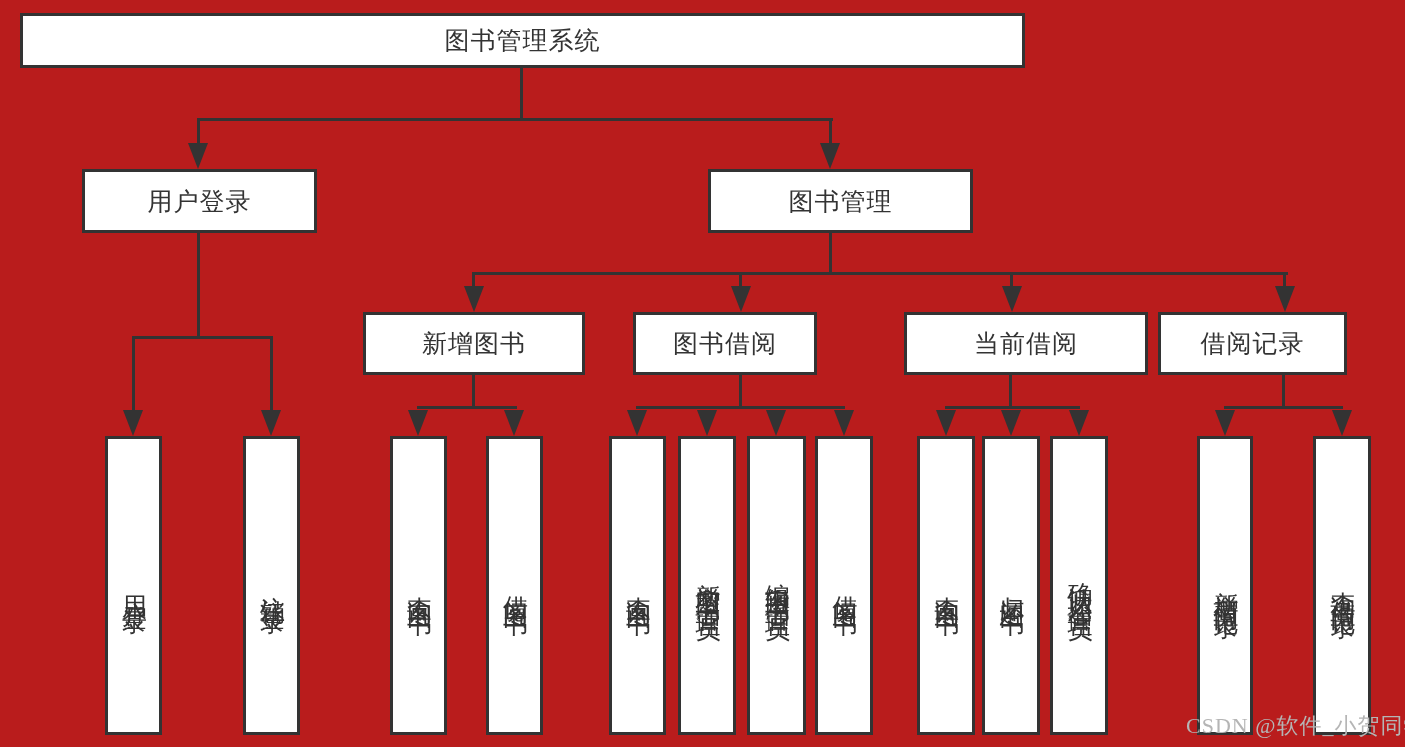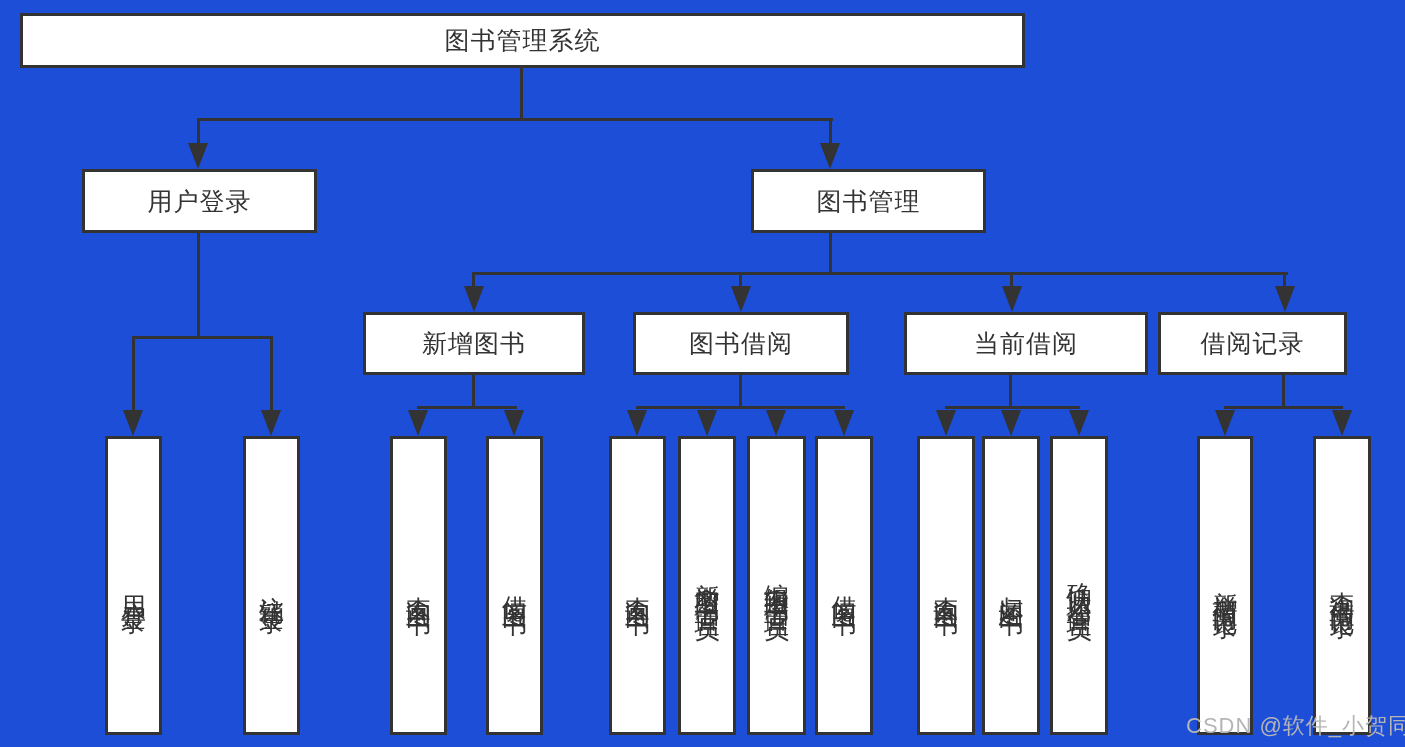--- a/index.html
+++ b/index.html
@@ -1,20 +1,20 @@
 <!DOCTYPE html>
 <html><head>
 <meta charset="utf-8">
 <style>
   html,body{margin:0;padding:0;background:#ffffff;}
   #stage{
     position:relative;
     width:1405px;height:747px;
-    background:#1d4ed8;
-    font-family:Liberation Sans, sans-serif;
+    background:#b91c1c;
+    font-family:Liberation Serif, serif;
     overflow:hidden;
   }
   .box{
     position:absolute;
     box-sizing:border-box;
     border:3px solid #333333;
     background:#ffffff;
     display:flex;
     align-items:center;
     justify-content:center;
@@ -59,21 +59,21 @@
   <div class="vl" style="left:520px;top:68px;height:50px"></div>
   <div class="hl" style="left:197px;top:118px;width:636px"></div>
   <div class="vl" style="left:197px;top:118px;height:26px"></div>
   <div class="ah" style="left:188px;top:143px"></div>
   <div class="vl" style="left:829px;top:118px;height:26px"></div>
   <div class="ah" style="left:820px;top:143px"></div>
 
   <div class="box" style="left:82px;top:169px;width:235px;height:64px">
     <span>用户登录</span>
   </div>
-  <div class="box" style="left:751px;top:169px;width:235px;height:64px">
+  <div class="box" style="left:708px;top:169px;width:265px;height:64px">
     <span>图书管理</span>
   </div>
 
   <div class="vl" style="left:197px;top:233px;height:106px"></div>
   <div class="hl" style="left:132px;top:336px;width:141px"></div>
   <div class="vl" style="left:132px;top:339px;height:73px"></div>
   <div class="ah" style="left:123px;top:410px"></div>
   <div class="vl" style="left:270px;top:339px;height:73px"></div>
   <div class="ah" style="left:261px;top:410px"></div>
 
@@ -84,21 +84,21 @@
   <div class="vl" style="left:739px;top:275px;height:13px"></div>
   <div class="ah" style="left:731px;top:286px"></div>
   <div class="vl" style="left:1010px;top:275px;height:13px"></div>
   <div class="ah" style="left:1002px;top:286px"></div>
   <div class="vl" style="left:1283px;top:275px;height:13px"></div>
   <div class="ah" style="left:1275px;top:286px"></div>
 
   <div class="box" style="left:363px;top:312px;width:222px;height:63px">
     <span>新增图书</span>
   </div>
-  <div class="box" style="left:633px;top:312px;width:216px;height:63px">
+  <div class="box" style="left:633px;top:312px;width:184px;height:63px">
     <span>图书借阅</span>
   </div>
   <div class="box" style="left:904px;top:312px;width:244px;height:63px">
     <span>当前借阅</span>
   </div>
   <div class="box" style="left:1158px;top:312px;width:189px;height:63px">
     <span>借阅记录</span>
   </div>
 
   <div class="vl" style="left:472px;top:375px;height:34px"></div>

